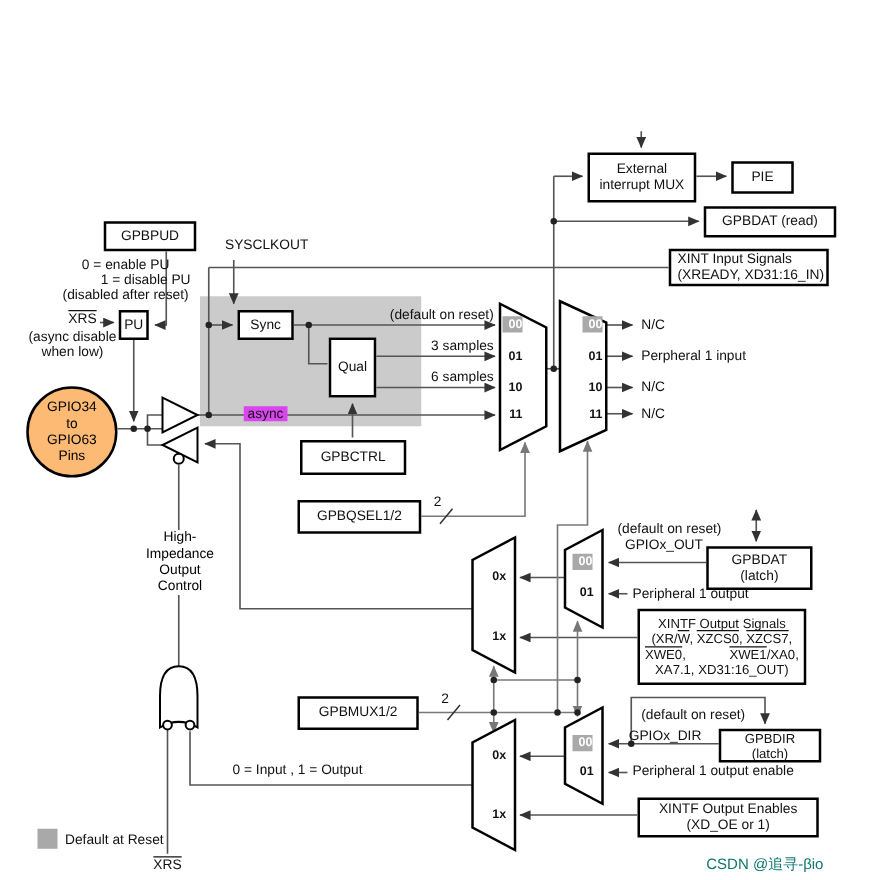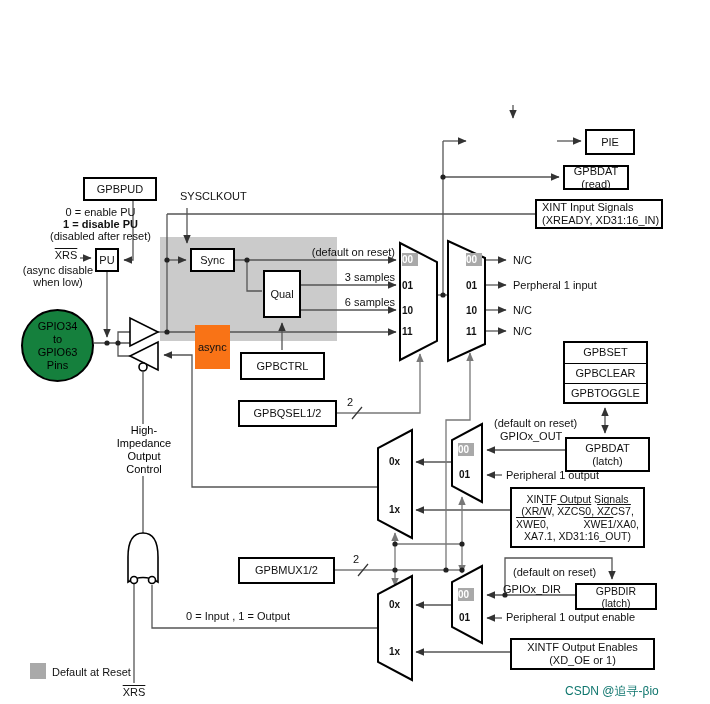--- a/index.html
+++ b/index.html
@@ -1,36 +1,36 @@
 <!DOCTYPE html>
 <html><head>
 <meta charset="utf-8">
 <style>
   html,body{margin:0;padding:0;background:#fff;}
   #stage{position:relative;width:710px;height:704px;background:#fff;overflow:hidden;
          font-family:"Liberation Sans",sans-serif;}
   #wires{position:absolute;left:0;top:0;z-index:1;}
   .lb{position:absolute;z-index:3;font:11px/12px "Liberation Sans",sans-serif;color:#111;white-space:nowrap;}
   .c{text-align:center;} .r{text-align:right;}
-  .wbg{background:#f97316;padding:16px 3px;}
+  .wbg{background:#d946ef;padding:0 3px;}
   .ov{text-decoration:overline;}
   .bx{position:absolute;z-index:2;background:#fff;border:2px solid #000;box-sizing:border-box;
       font:11px/13px "Liberation Sans",sans-serif;color:#111;display:flex;flex-direction:column;
       align-items:center;justify-content:center;text-align:center;}
   .bx.small-font{font-size:10.5px;line-height:12.5px;}
   .stack{padding:0;display:block;}
   .stack .row{height:20px;line-height:18px;border-bottom:1px solid #000;}
   .stack .row:last-child{border-bottom:none;}
   .stack2 .row{height:19.6px;line-height:19px;border-bottom:1px solid #000;}
   .stack2 .row:last-child{border-bottom:none;}
   .ch{position:absolute;z-index:3;width:16px;height:13px;font:bold 10px/13px "Liberation Sans",sans-serif;
-      color:#111;text-align:left;}
+      color:#111;text-align:right;}
   .ch.hl{background:#a9a9a9;color:#fff;}
   #pin-circle{position:absolute;z-index:2;left:21px;top:309px;width:73px;height:73px;border:2px solid #000;
-      border-radius:50%;box-sizing:border-box;background:#15803d;display:flex;flex-direction:column;
+      border-radius:50%;box-sizing:border-box;background:#fdba74;display:flex;flex-direction:column;
       align-items:center;justify-content:center;font:11px/13px "Liberation Sans",sans-serif;text-align:center;}
   #gray-region{position:absolute;z-index:0;left:160px;top:237px;width:177px;height:104px;background:#cbcbcb;}
   #legend-swatch{position:absolute;z-index:2;left:30px;top:663px;width:16px;height:16px;background:#a9a9a9;}
   #hiz-label{position:absolute;z-index:3;left:110px;top:424px;width:68px;background:#fff;
       font:11px/13px "Liberation Sans",sans-serif;text-align:center;}
   #watermark{position:absolute;z-index:3;left:565px;top:683px;width:142px;text-align:left;
       font:12px "Liberation Sans",sans-serif;color:#0f766e;}
 </style>
 </head>
 <body>
@@ -147,24 +147,27 @@
       <circle cx="395" cy="544" r="2.6"></circle>
         <circle cx="462" cy="544" r="2.6"></circle>
       <circle cx="395" cy="570" r="2.6"></circle>
         <circle cx="446" cy="570" r="2.6"></circle>
       <circle cx="462" cy="570" r="2.6"></circle>
         <circle cx="505" cy="595" r="2.6"></circle>
     </g>
   </svg>
 
 
+  <div class="bx" style="left:470px;top:122px;width:87px;height:40px;">
+    <span>External interrupt MUX</span>
+  </div>
   <div class="bx" style="left:585px;top:129px;width:50px;height:26px;">
     <span>PIE</span>
   </div>
-  <div class="bx" style="left:563px;top:165px;width:66px;height:25px;">
+  <div class="bx" style="left:563px;top:165px;width:106px;height:25px;">
     <span>GPBDAT (read)</span>
   </div>
   <div class="bx" style="left:535px;top:199px;width:128px;height:30px;align-items:flex-start;padding-left:5px;">
     <span>XINT Input Signals</span>
     <span>(XREADY, XD31:16_IN)</span>
   </div>
 
   <div class="bx" style="left:83px;top:177px;width:74px;height:24px;">
     <span>GPBPUD</span>
   </div>
@@ -181,25 +184,20 @@
   <div class="bx" style="left:240px;top:352px;width:85px;height:28px;">
     <span>GPBCTRL</span>
   </div>
   <div class="bx" style="left:238px;top:400px;width:99px;height:27px;">
     <span>GPBQSEL1/2</span>
   </div>
   <div class="bx" style="left:238px;top:557px;width:97px;height:27px;">
     <span>GPBMUX1/2</span>
   </div>
 
-  <div class="bx stack stack2" style="left:563px;top:341px;width:85px;height:63px;">
-    <div class="row">GPBSET</div>
-    <div class="row">GPBCLEAR</div>
-    <div class="row">GPBTOGGLE</div>
-  </div>
 
   <div class="bx" style="left:565px;top:437px;width:85px;height:35px;">
     <span>GPBDAT</span>
     <span>(latch)</span>
   </div>
 
   <div class="bx small-font" style="left:510px;top:487px;width:135px;height:61px;">
     <span>XINTF Output Signals</span>
     <span><span>(XR/</span><span style="text-decoration: overline;">W</span><span>, </span><span style="text-decoration: overline;">XZCS0</span><span>, </span><span style="text-decoration: overline;">XZCS7</span><span>,</span></span>
     <span><span style="text-decoration: overline;">XWE0</span><span>, </span><span style="text-decoration: overline; margin-left: 32px;">XWE1</span><span>/XA0,</span></span>
@@ -239,21 +237,21 @@
   <div class="ch" style="left:459px;top:468px;">01</div>
 
   <div class="ch" style="left:389px;top:598px;">0x</div>
   <div class="ch" style="left:389px;top:645px;">1x</div>
   <div class="ch hl" style="left:458px;top:588px;">00</div>
   <div class="ch" style="left:459px;top:611px;">01</div>
 
   <div class="lb" style="left:180px;top:190px;">SYSCLKOUT</div>
 
   <div class="lb c" style="left:28px;top:206px;width:145px;">0 = enable PU</div>
-  <div class="lb c" style="left:28px;top:218px;width:145px;font-weight:bold;">1 = disable PU</div>
+  <div class="lb c" style="left:44px;top:218px;width:145px;">1 = disable PU</div>
   <div class="lb c" style="left:28px;top:230px;width:145px;">(disabled after reset)</div>
   <div class="lb c ov" style="left:52px;top:249px;width:28px;">XRS</div>
   <div class="lb c" style="left:12px;top:264px;width:92px;">(async disable</div>
   <div class="lb c" style="left:12px;top:276px;width:92px;">when low)</div>
 
   <div class="lb r" style="left:295px;top:246px;width:100px;">(default on reset)</div>
   <div class="lb r" style="left:318px;top:271px;width:77px;">3 samples</div>
   <div class="lb r" style="left:318px;top:296px;width:77px;">6 samples</div>
   <div class="lb wbg" style="left:195px;top:325px;">async</div>
   <div class="lb" style="left:347px;top:396px;">2</div>

